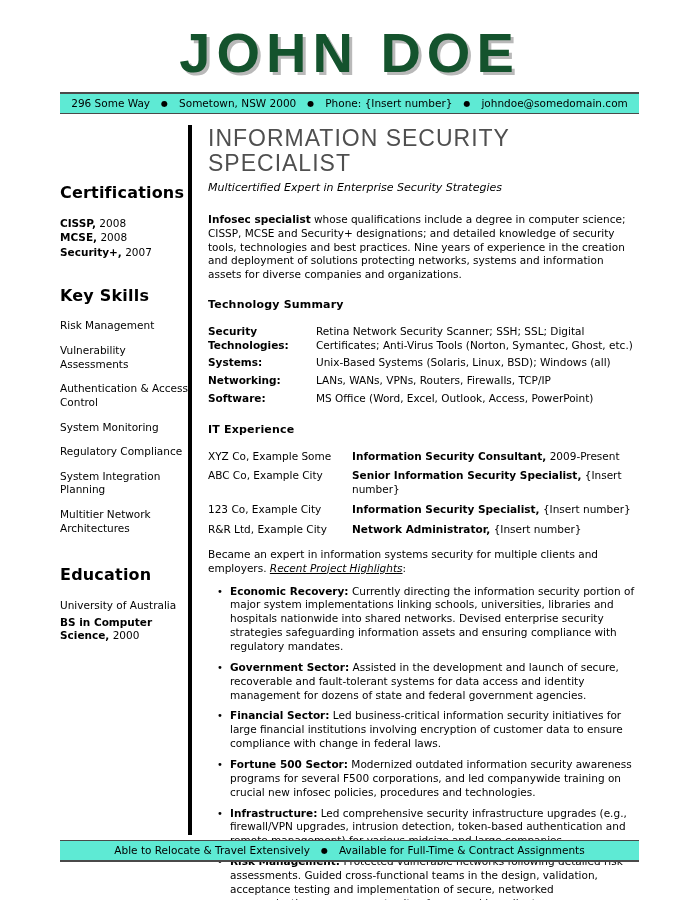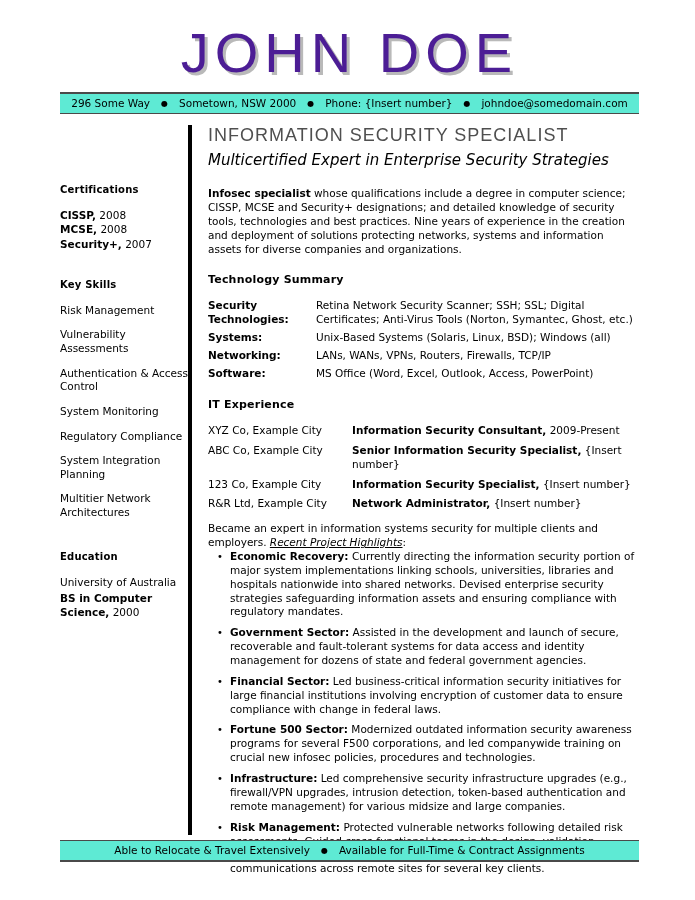--- a/index.html
+++ b/index.html
@@ -11,25 +11,25 @@
     overflow:hidden;
   }
   .page {
     width:695px; height:900px;
     padding:24px 56px 38px 60px;
     display:flex; flex-direction:column;
   }
   
   .name {
     font-family:"Liberation Sans", sans-serif;
-    font-weight:400;
+    font-weight:700;
     font-size:56px;
     letter-spacing:6px;
     text-align:center;
-    color:#4c1d95;
+    color:#14532d;
     text-shadow:3px 3px 0 #b9b9b9;
     line-height:1.05;
   }
   .bar {
     background:#5eead4;
     text-align:center;
     font-size:10.5px;
     padding:3px 0 4px;
     white-space:nowrap;
   }
@@ -46,47 +46,47 @@
   .dot { font-size:8px; vertical-align:1px; margin:0 11px; }
   
   .body-grid { display:flex; flex:1; margin-top:11px; margin-bottom:5px; min-height:0; }
   .sidebar {
     width:128px; flex:none;
     padding-top:58px;
     font-size:10.5px;
     line-height:1.3;
   }
   .side-heading {
-    font-size:10px; font-weight:bold;
+    font-size:16px; font-weight:bold;
     letter-spacing:0.2px;
     margin-bottom:13px;
   }
   .cert-line { margin-bottom:1px; }
   .skill-item { margin-bottom:11px; }
   .skills-block { margin-top:26px; }
   .education-block { margin-top:30px; }
   .edu-line { margin-bottom:3px; }
   .divider { width:4px; flex:none; background:#000; }
   .main {
     flex:1; min-width:0;
     padding-left:16px; padding-top:1px;
     font-size:10.5px; line-height:1.32;
   }
   
   .role-title {
     font-family:"Liberation Sans", sans-serif;
     font-weight:400;
-    font-size:18px;
+    font-size:23px;
     letter-spacing:1px;
     color:#4f4f4f;
     line-height:1.1;
   }
   .role-subtitle {
     font-style:italic;
-    font-size:15px;
+    font-size:11px;
     margin:5px 0 17px;
   }
   .summary { margin-bottom:16px; }
   .section-heading {
     font-size:11px; font-weight:bold;
     letter-spacing:0.2px;
     margin-bottom:12px;
   }
   .tech-grid {
     display:grid;
@@ -94,21 +94,21 @@
     column-gap:8px; row-gap:4px;
     margin-bottom:17px;
   }
   .tech-label, .exp-title b { font-weight:bold; }
   .exp-grid {
     display:grid;
     grid-template-columns:138px 1fr;
     column-gap:6px; row-gap:6px;
     margin-bottom:11px;
   }
-  .intro { }
+  .intro { margin-bottom:9px; }
   .intro .hl { font-style:italic; text-decoration:underline; }
   .bullets { list-style:none; }
   .bullet-item { display:flex; margin-bottom:7px; }
   .bullet-glyph { flex:none; width:22px; padding-left:9px; font-size:10px; }
   .bullet-body { flex:1; min-width:0; }
 </style>
 </head>
 <body>
 
 <div class="page">
@@ -162,21 +162,21 @@
         <div class="tech-label">Systems:</div>
         <div class="tech-value">Unix-Based Systems (Solaris, Linux, BSD); Windows (all)</div>
         <div class="tech-label">Networking:</div>
         <div class="tech-value">LANs, WANs, VPNs, Routers, Firewalls, TCP/IP</div>
         <div class="tech-label">Software:</div>
         <div class="tech-value">MS Office (Word, Excel, Outlook, Access, PowerPoint)</div>
       </div>
 
       <div class="section-heading">IT Experience</div>
       <div class="exp-grid">
-        <div>XYZ Co, Example City</div>
+        <div>XYZ Co, Example Some</div>
         <div class="exp-title"><b>Information Security Consultant,</b><span> 2009-Present</span></div>
         <div>ABC Co, Example City</div>
         <div class="exp-title"><b>Senior Information Security Specialist,</b><span> {Insert number}</span></div>
         <div>123 Co, Example City</div>
         <div class="exp-title"><b>Information Security Specialist,</b><span> {Insert number}</span></div>
         <div>R&amp;R Ltd, Example City</div>
         <div class="exp-title"><b>Network Administrator,</b><span> {Insert number}</span></div>
       </div>
 
       <p class="intro"><span>Became an expert in information systems security for multiple clients and employers. </span><span class="hl">Recent Project Highlights</span><span>:</span></p>

